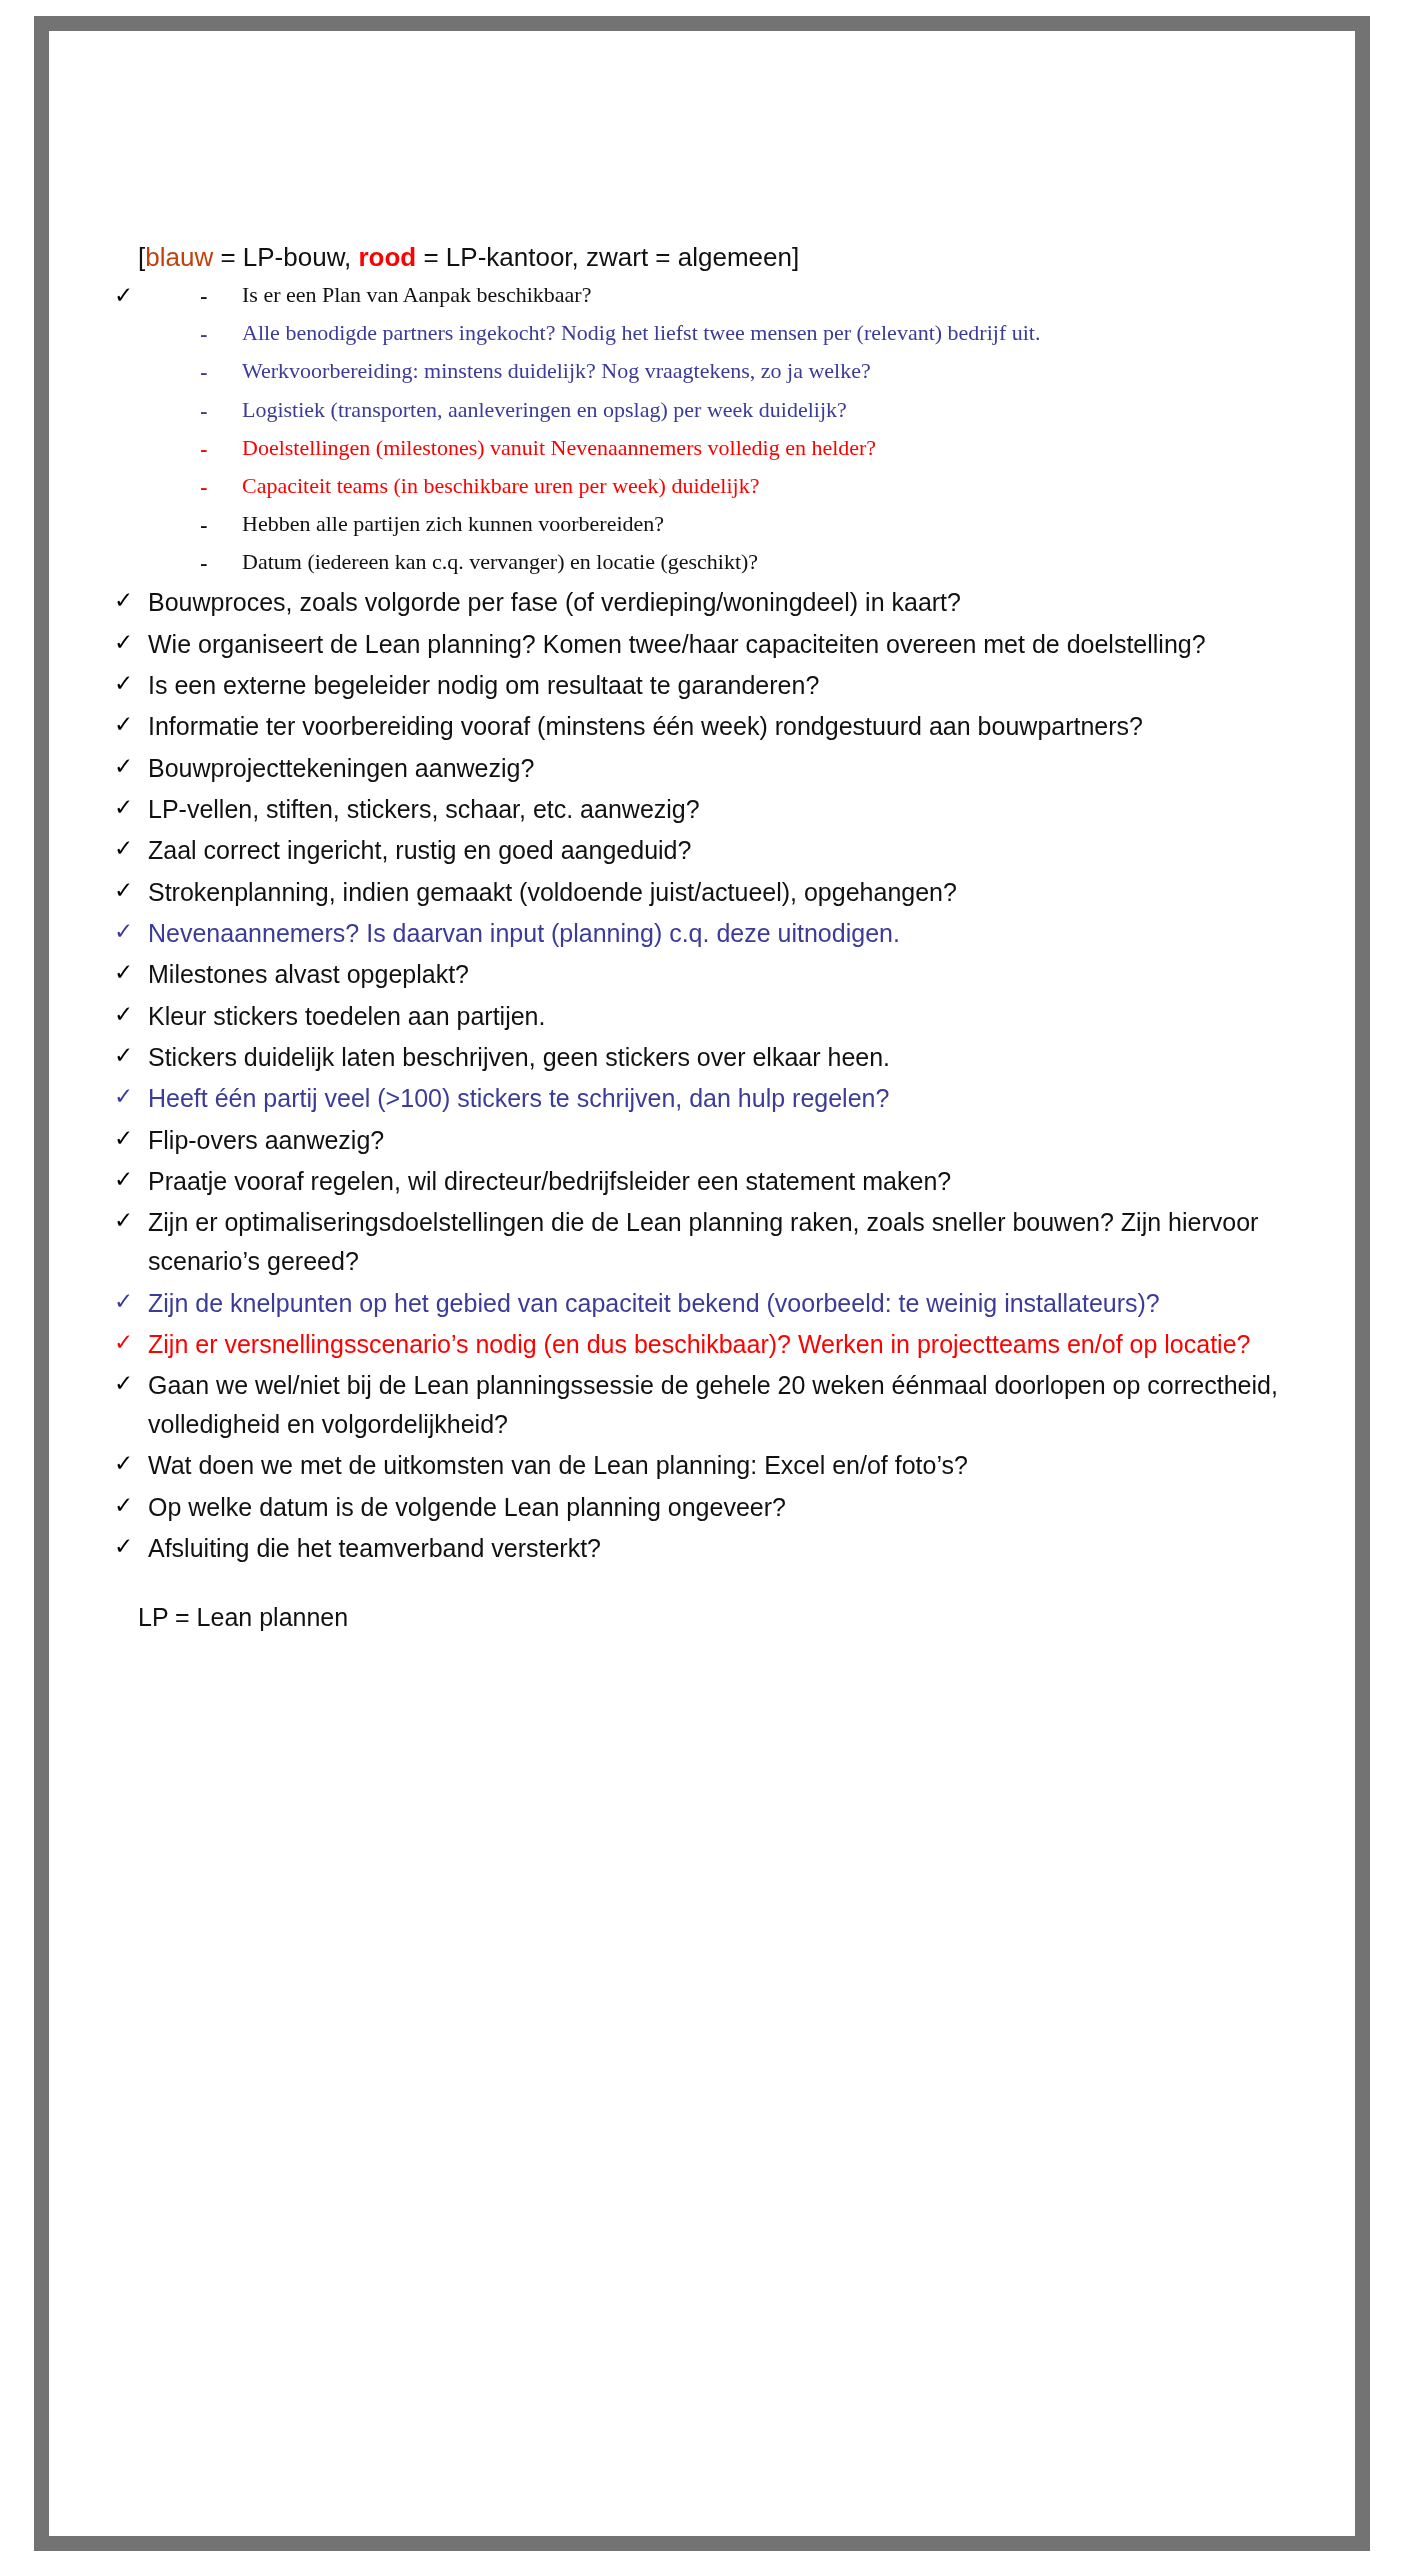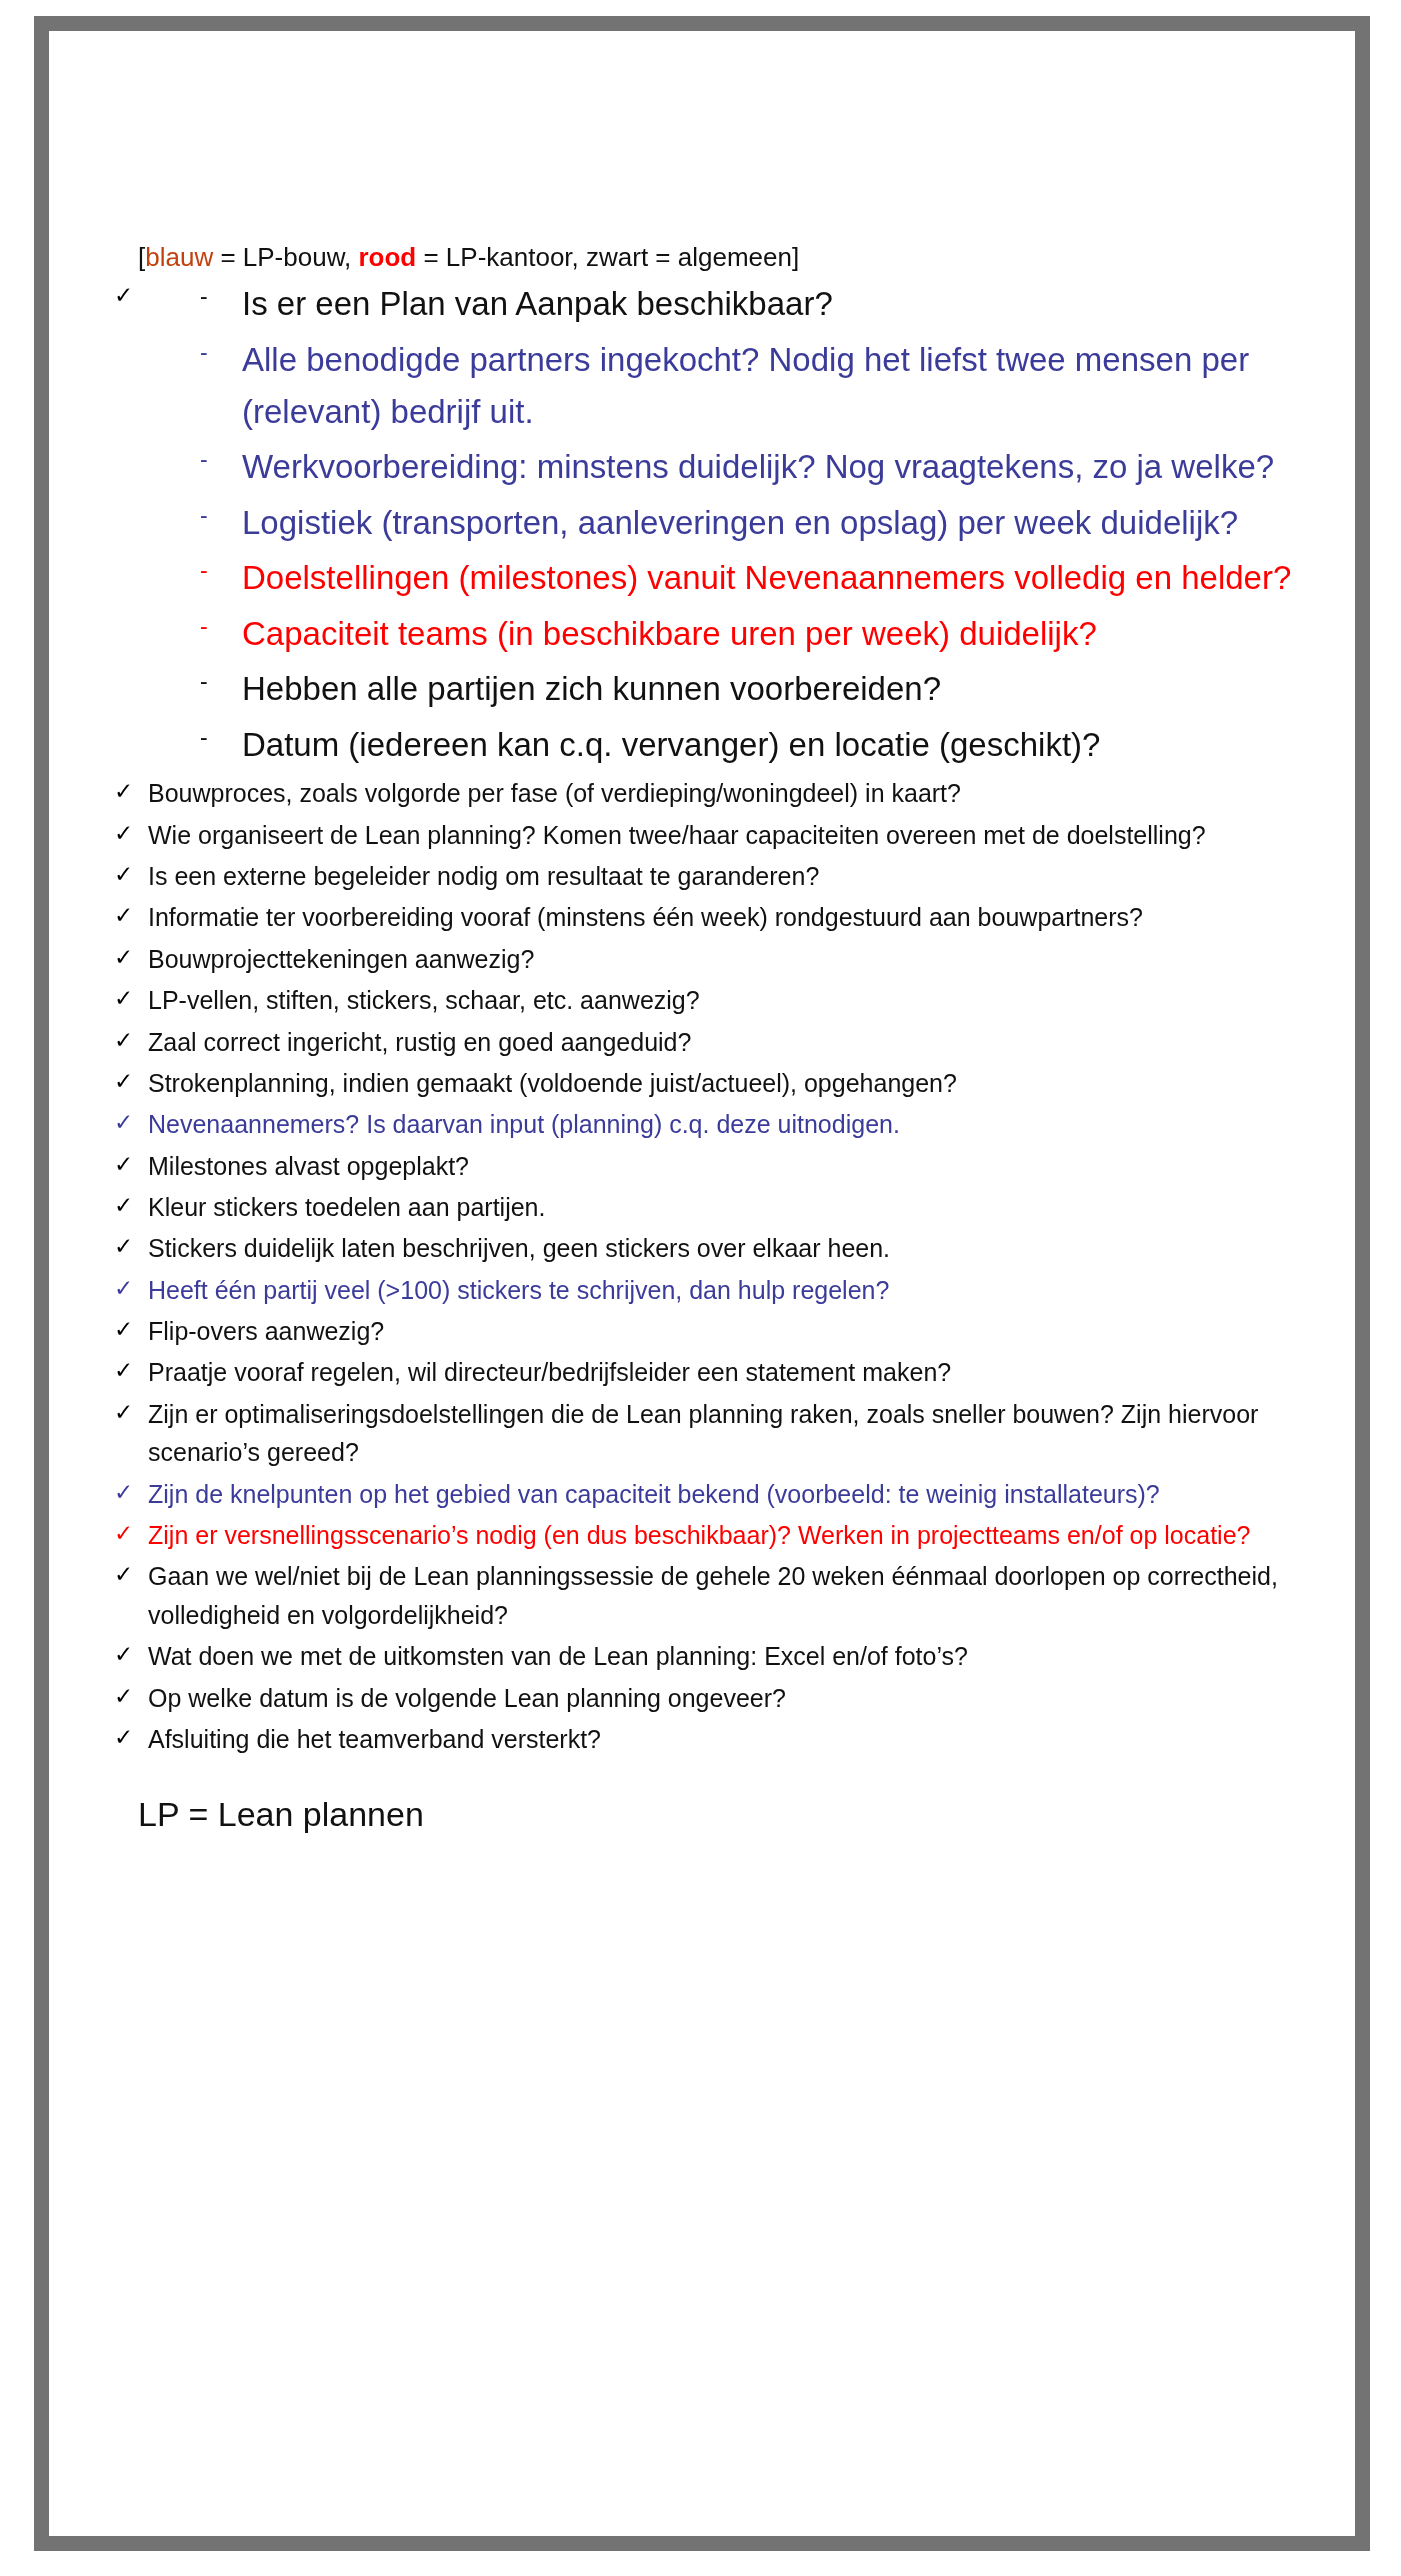--- a/index.html
+++ b/index.html
@@ -103,30 +103,31 @@
   li.sub > .mark {
     position: absolute;
     left: 52px;
     top: 0;
     font-size: 23px;
     line-height: 1.58;
     color: #111111;
   }
   li.sub > .txt {
     display: block;
-    font-size: 33px;
+    font-size: 22px;
     line-height: 1.58;
     color: #111111;
+    font-family: Liberation Serif, serif;
   }
   li.sub.blue > .txt, li.sub.blue > .mark { color: #3B3B9A; }
   li.sub.red  > .txt, li.sub.red  > .mark { color: #FF0000; }
 
   .footer {
     margin: 33px 0 0 36px;
-    font-size: 34px;
+    font-size: 25px;
     color: #111111;
     line-height: 1.3;
   }
 </style>
 </head>
 <body>
 
 <div id="slide">
   <div id="inner">
 

